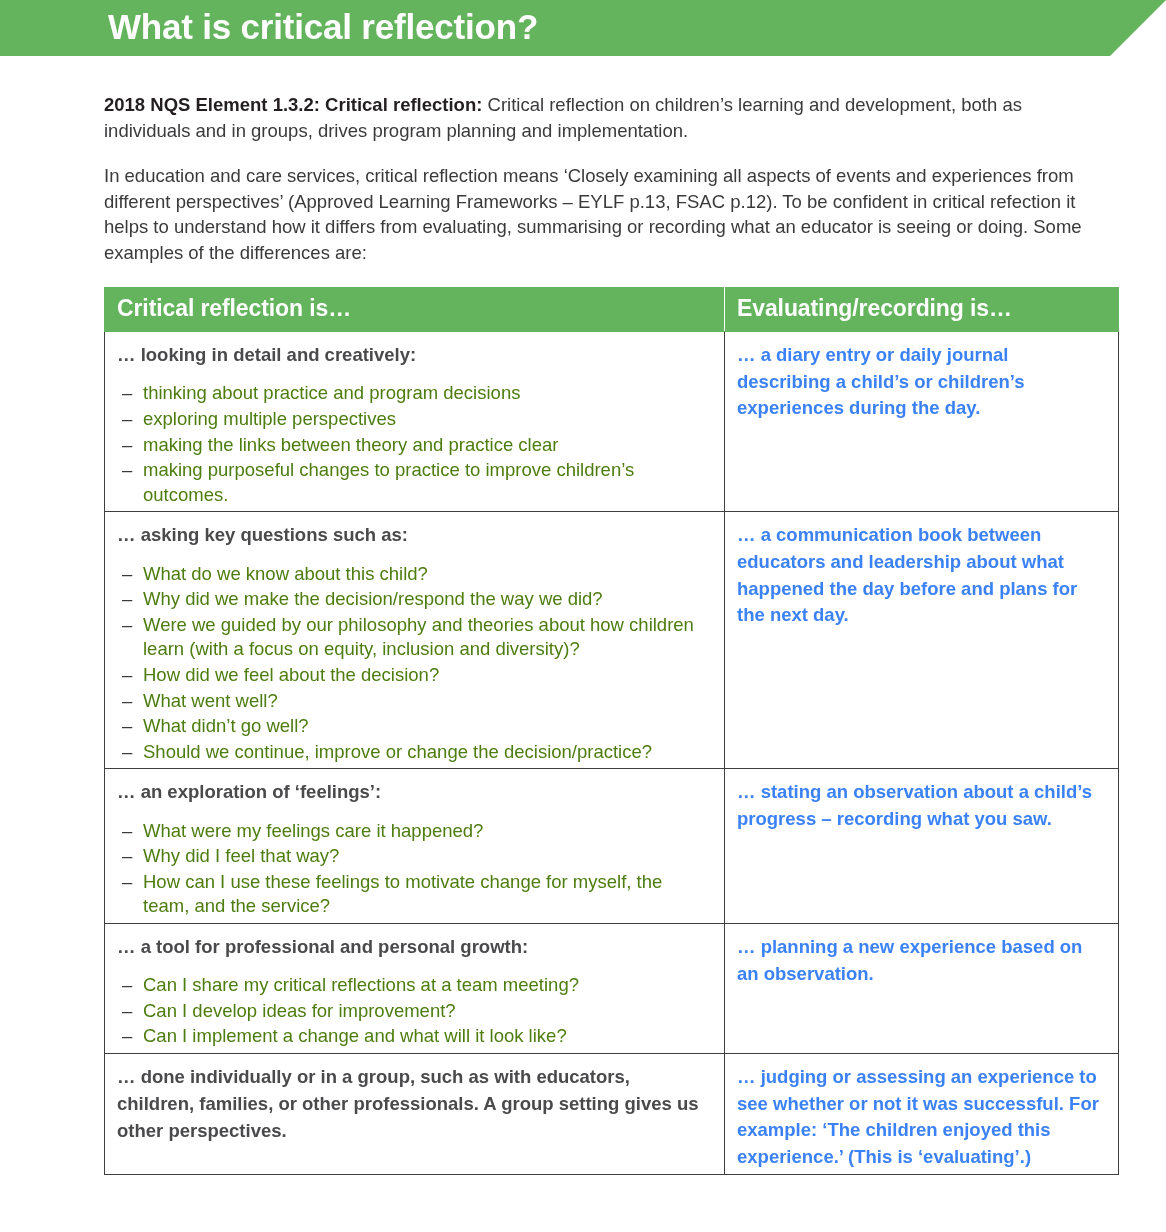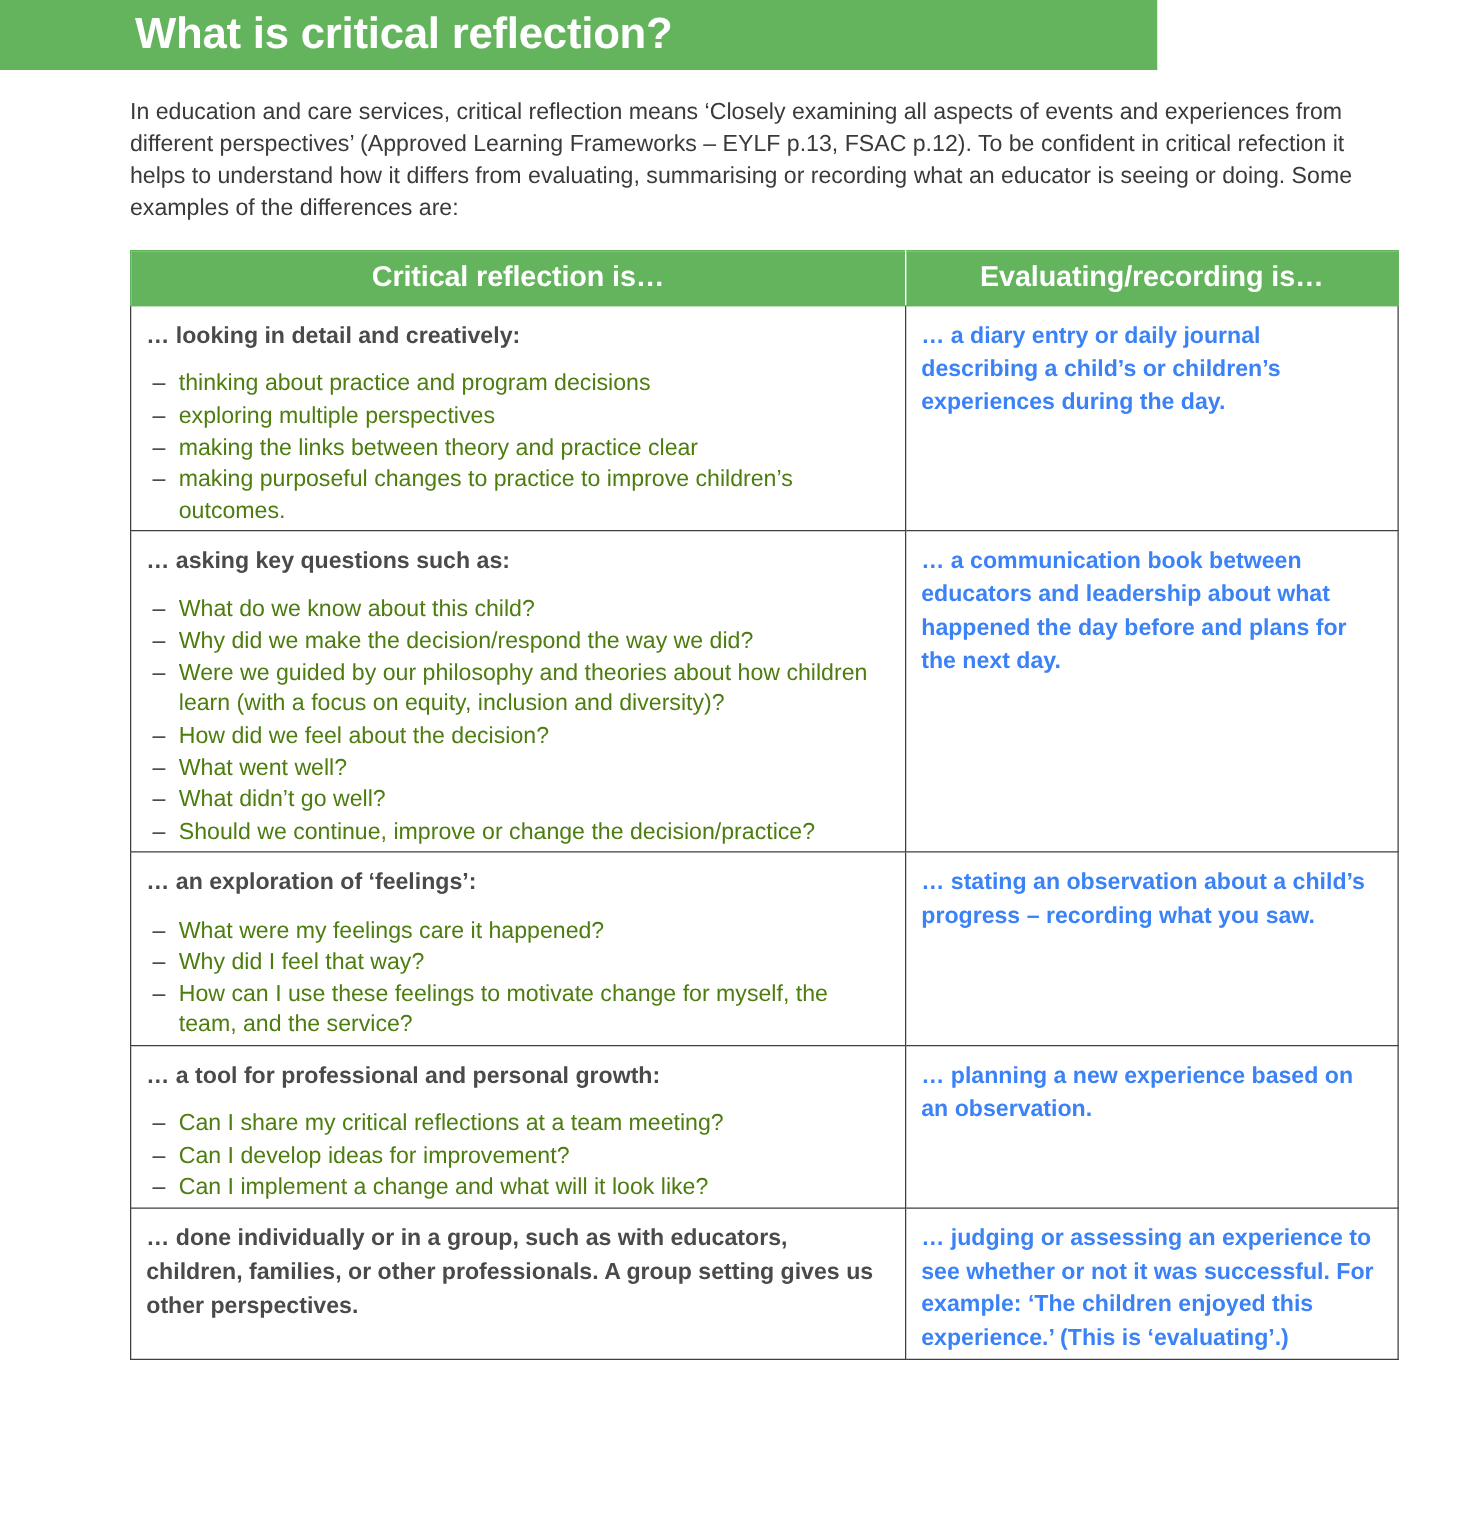--- a/index.html
+++ b/index.html
@@ -11,21 +11,21 @@
     width: 1166px;
     height: 1232px;
     overflow: hidden;
     font-family: "Liberation Sans", sans-serif;
     color: #3a3a3c;
   }
 
   
   .banner {
     position: relative;
-    width: 926px;
+    width: 1166px;
     height: 56px;
     overflow: hidden;
   }
   .banner-shape {
     position: absolute;
     inset: 0;
     background: #64b45d;
     -webkit-clip-path: polygon(0 0, 1166px 0, 1110px 56px, 0 56px);
     clip-path: polygon(0 0, 1166px 0, 1110px 56px, 0 56px);
   }
@@ -71,21 +71,21 @@
     table-layout: fixed;
   }
   .cmp-table col.c1 { width: 620px; }
   .cmp-table col.c2 { width: 394px; }
 
   .cmp-table thead th {
     background: #64b45d;
     color: #ffffff;
     font-size: 23px;
     font-weight: bold;
-    text-align: center;
+    text-align: left;
     padding: 7px 12px 9px 12px;
     border: 1px solid #64b45d;
     border-right-color: #ffffff;
     letter-spacing: -0.1px;
   }
   .cmp-table thead th:last-child { border-right-color: #64b45d; }
 
   .cmp-table td {
     border: 1.5px solid #3f3f41;
     vertical-align: top;
@@ -133,20 +133,23 @@
 </head>
 <body>
 
 <div class="banner">
   <div class="banner-shape"></div>
   <div class="banner-title">What is critical reflection?</div>
 </div>
 
 <div class="content">
 
+  <p class="lead">
+    <b>2018 NQS Element 1.3.2: Critical reflection:</b><span> Critical reflection on children’s learning and development, both as individuals and in groups, drives program planning and implementation.</span>
+  </p>
 
   <p class="intro">In education and care services, critical reflection means ‘Closely examining all aspects of events and experiences from different perspectives’ (Approved Learning Frameworks – EYLF p.13, FSAC p.12). To be confident in critical refection it helps to understand how it differs from evaluating, summarising or recording what an educator is seeing or doing. Some examples of the differences are:</p>
 
   <table class="cmp-table">
     <colgroup>
         <col class="c1">
         <col class="c2">
       </colgroup>
     <thead>
       <tr>

